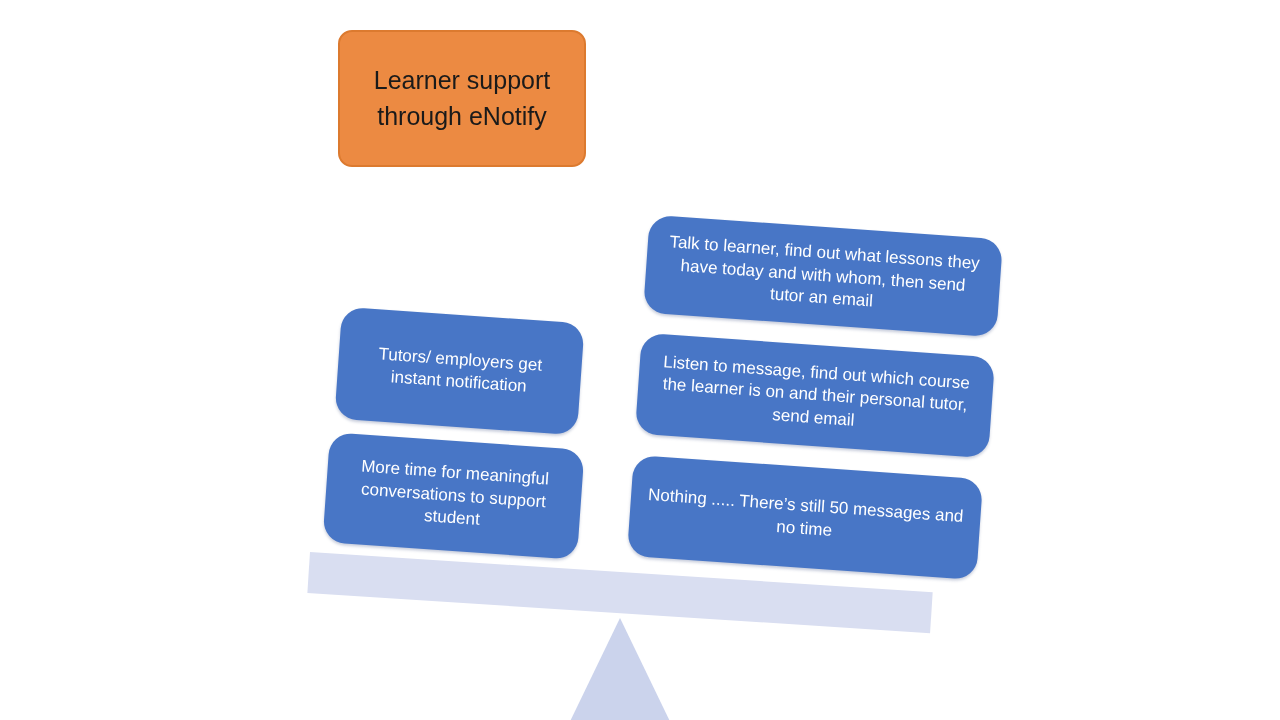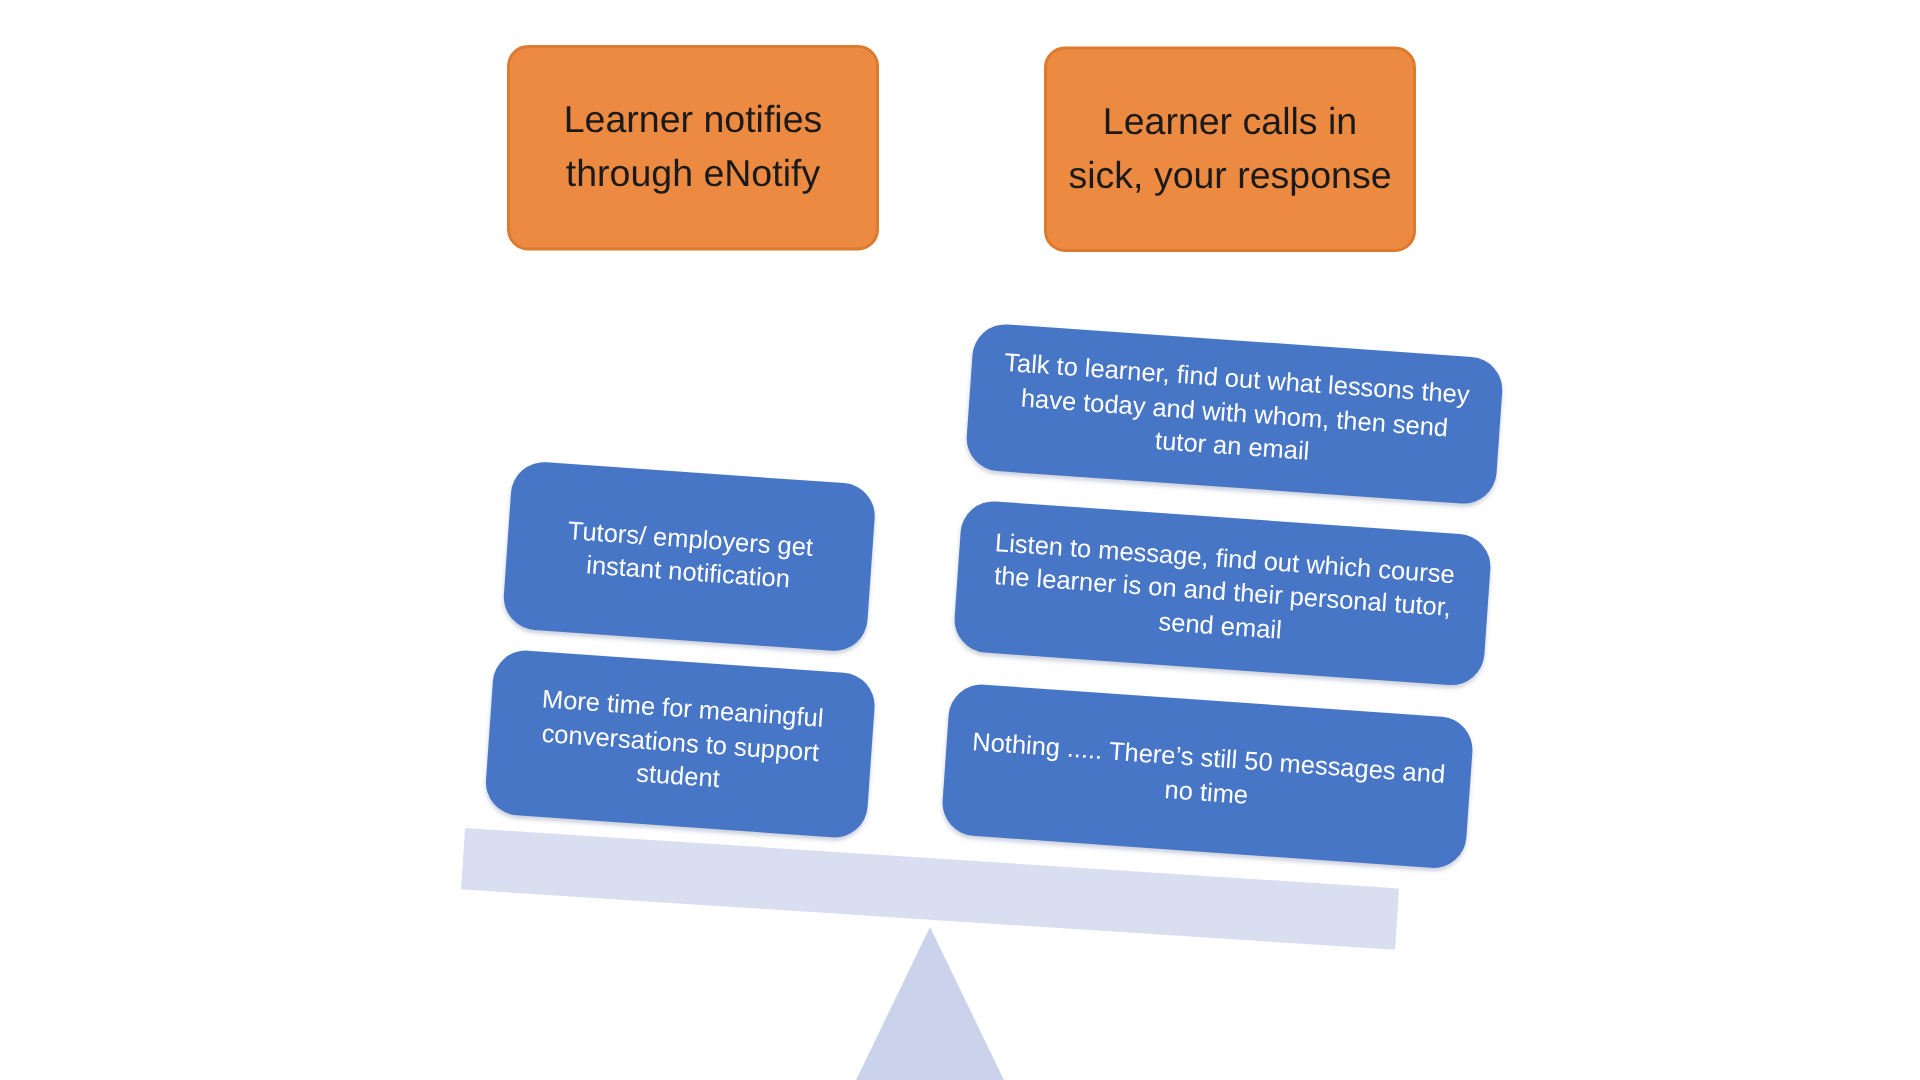--- a/index.html
+++ b/index.html
@@ -83,26 +83,23 @@
     border-right: 57px solid transparent;
     border-bottom: 118px solid var(--fulcrum-fill, #CBD3EC);
   }
 </style>
 </head>
 <body>
 
 <div class="slide">
 
   <div class="header-box" id="header-left">
-    <span>Learner notifies through eNotify</span>
+    <span>Learner support through eNotify</span>
   </div>
 
-  <div class="header-box" id="header-right">
-    <span>Learner calls in sick, your response</span>
-  </div>
 
   <div class="item-box" id="left-item-1">
     <span>Tutors/ employers get instant notification</span>
   </div>
 
   <div class="item-box" id="left-item-2">
     <span>More time for meaningful conversations to support student</span>
   </div>
 
   <div class="item-box" id="right-item-1">

